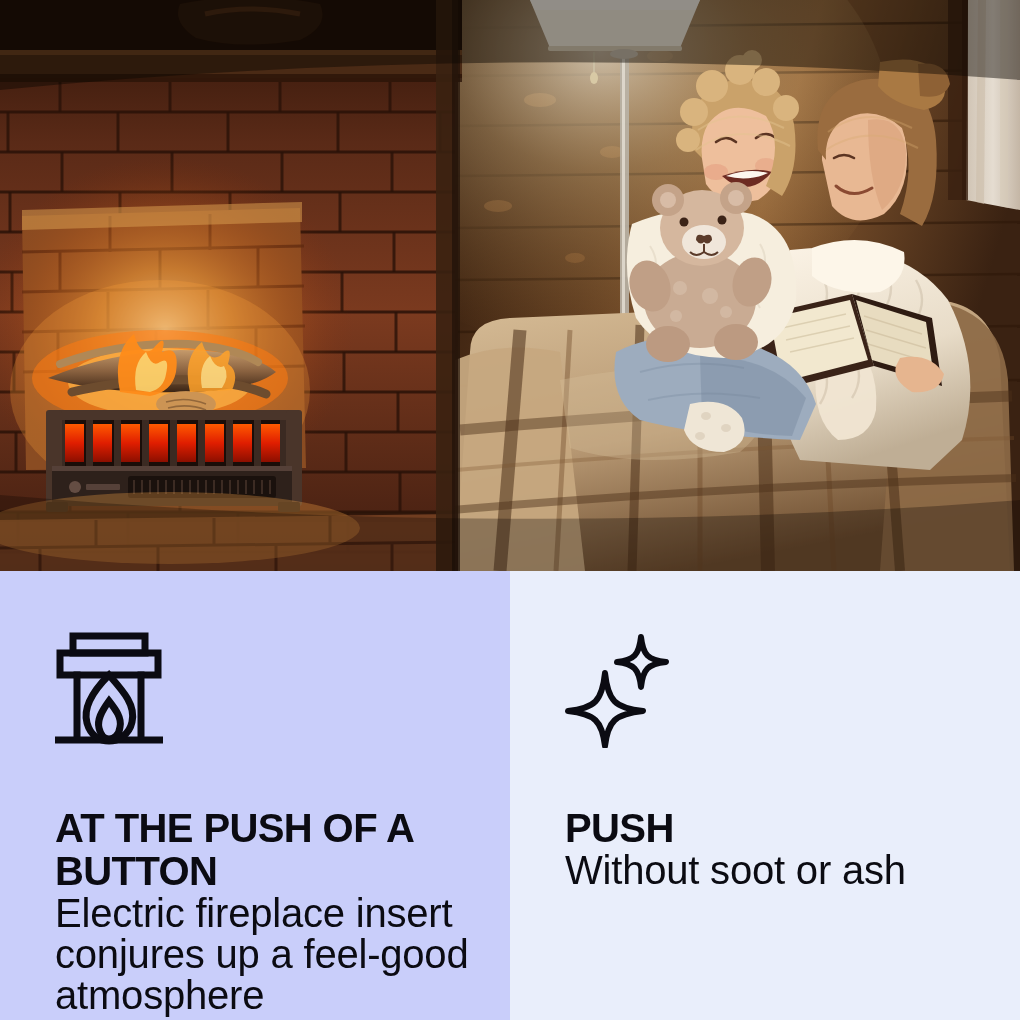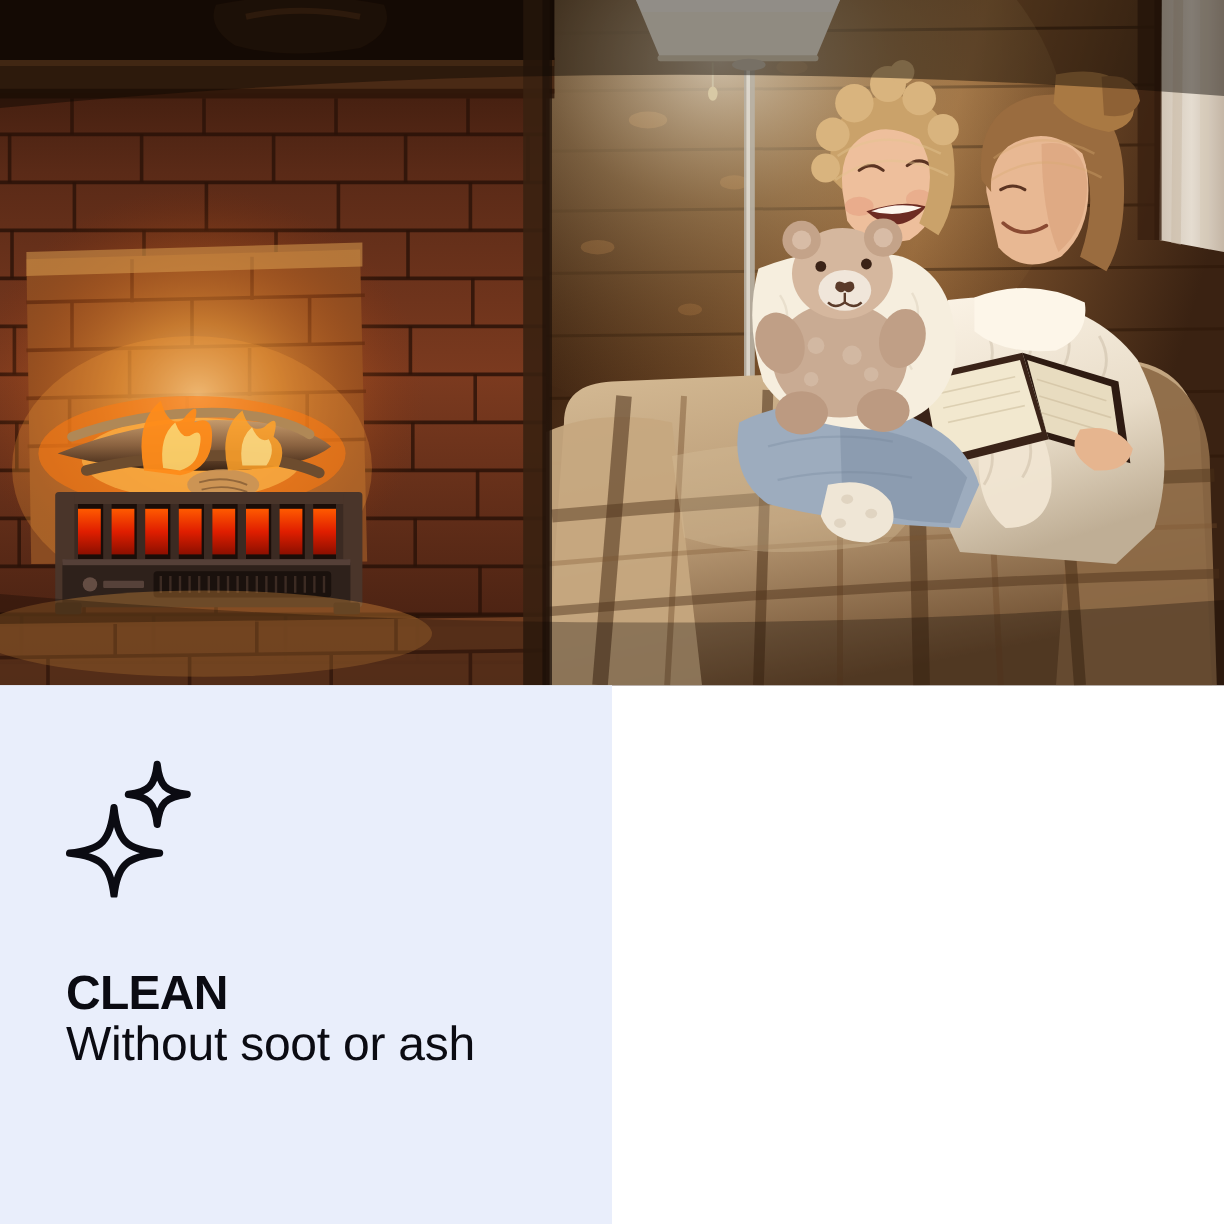--- a/index.html
+++ b/index.html
@@ -514,28 +514,49 @@
 
         <rect x="0" y="0" width="1020" height="571" fill="none"></rect>
         <path d="M 0 0 L 1020 0 L 1020 80 Q 510 40 0 90 Z" fill="#0c0603" opacity="0.45"></path>
         <path d="M 0 571 L 1020 571 L 1020 500 Q 510 540 0 495 Z" fill="#0c0603" opacity="0.30"></path>
       </g>
     </svg>
   </div>
 
   <div class="panels">
 
+    <div class="panel panel-left" style="background: rgb(201, 206, 250);">
+      <div class="icon-wrap">
+        <svg class="icon-svg" width="108" height="122" viewBox="0 0 108 122" fill="none" stroke="#0b0b12" stroke-width="7" stroke-linecap="square" stroke-linejoin="miter">
+
+          <path d="M 18 7 L 90 7 L 90 24 L 18 24 Z"></path>
+
+          <path d="M 5 24 L 103 24 L 103 46 L 5 46 Z"></path>
+
+          <line x1="22" y1="46" x2="22" y2="110"></line>
+          <line x1="86" y1="46" x2="86" y2="110"></line>
+
+          <line x1="3" y1="111" x2="105" y2="111"></line>
+
+          <path d="M 54 46 C 36 64 28 80 32 94 C 36 108 46 112 54 112 C 62 112 74 107 77 93 C 81 76 68 62 54 46 Z"></path>
+
+          <path d="M 54 72 C 46 83 42 91 44 99 C 46 107 50 110 54 110 C 59 110 64 106 65 98 C 67 89 61 81 54 72 Z"></path>
+        </svg>
+      </div>
+      <h2 class="feature-title" style="color: rgb(11, 11, 18);">AT THE PUSH OF A BUTTON</h2>
+      <p class="feature-desc" style="color: rgb(11, 11, 18);">Electric fireplace insert conjures up a feel-good atmosphere</p>
+    </div>
 
     <div class="panel panel-right" style="background: rgb(233, 238, 251);">
       <div class="icon-wrap">
         <svg class="icon-svg" width="105" height="115" viewBox="0 0 105 115" fill="none" stroke="#0b0b12" stroke-width="6" stroke-linecap="round" stroke-linejoin="round">
 
           <path d="M 40 40 C 43 68 50 75 78 78 C 50 81 43 88 40 113 C 37 88 30 81 3 78 C 30 75 37 68 40 40 Z"></path>
 
           <path d="M 76 4 C 78 22 83 27 101 29 C 83 31 78 36 76 54 C 74 36 69 31 52 29 C 69 27 74 22 76 4 Z"></path>
         </svg>
       </div>
-      <h2 class="feature-title" style="color: rgb(11, 11, 18);">CLEAN</h2>
+      <h2 class="feature-title" style="color: rgb(11, 11, 18);">PUSH</h2>
       <p class="feature-desc" style="color: rgb(11, 11, 18);">Without soot or ash</p>
     </div>
 
   </div>
 </div>
 
 </body></html>

